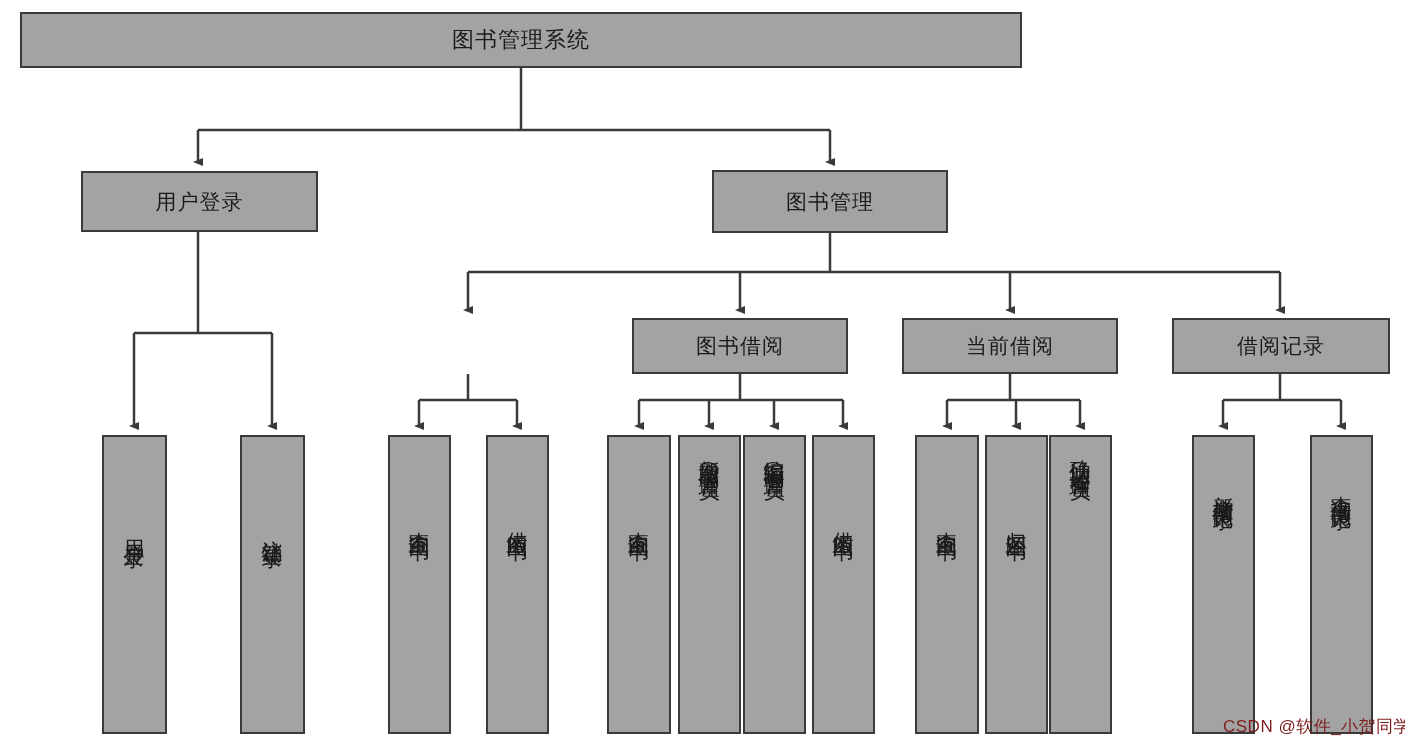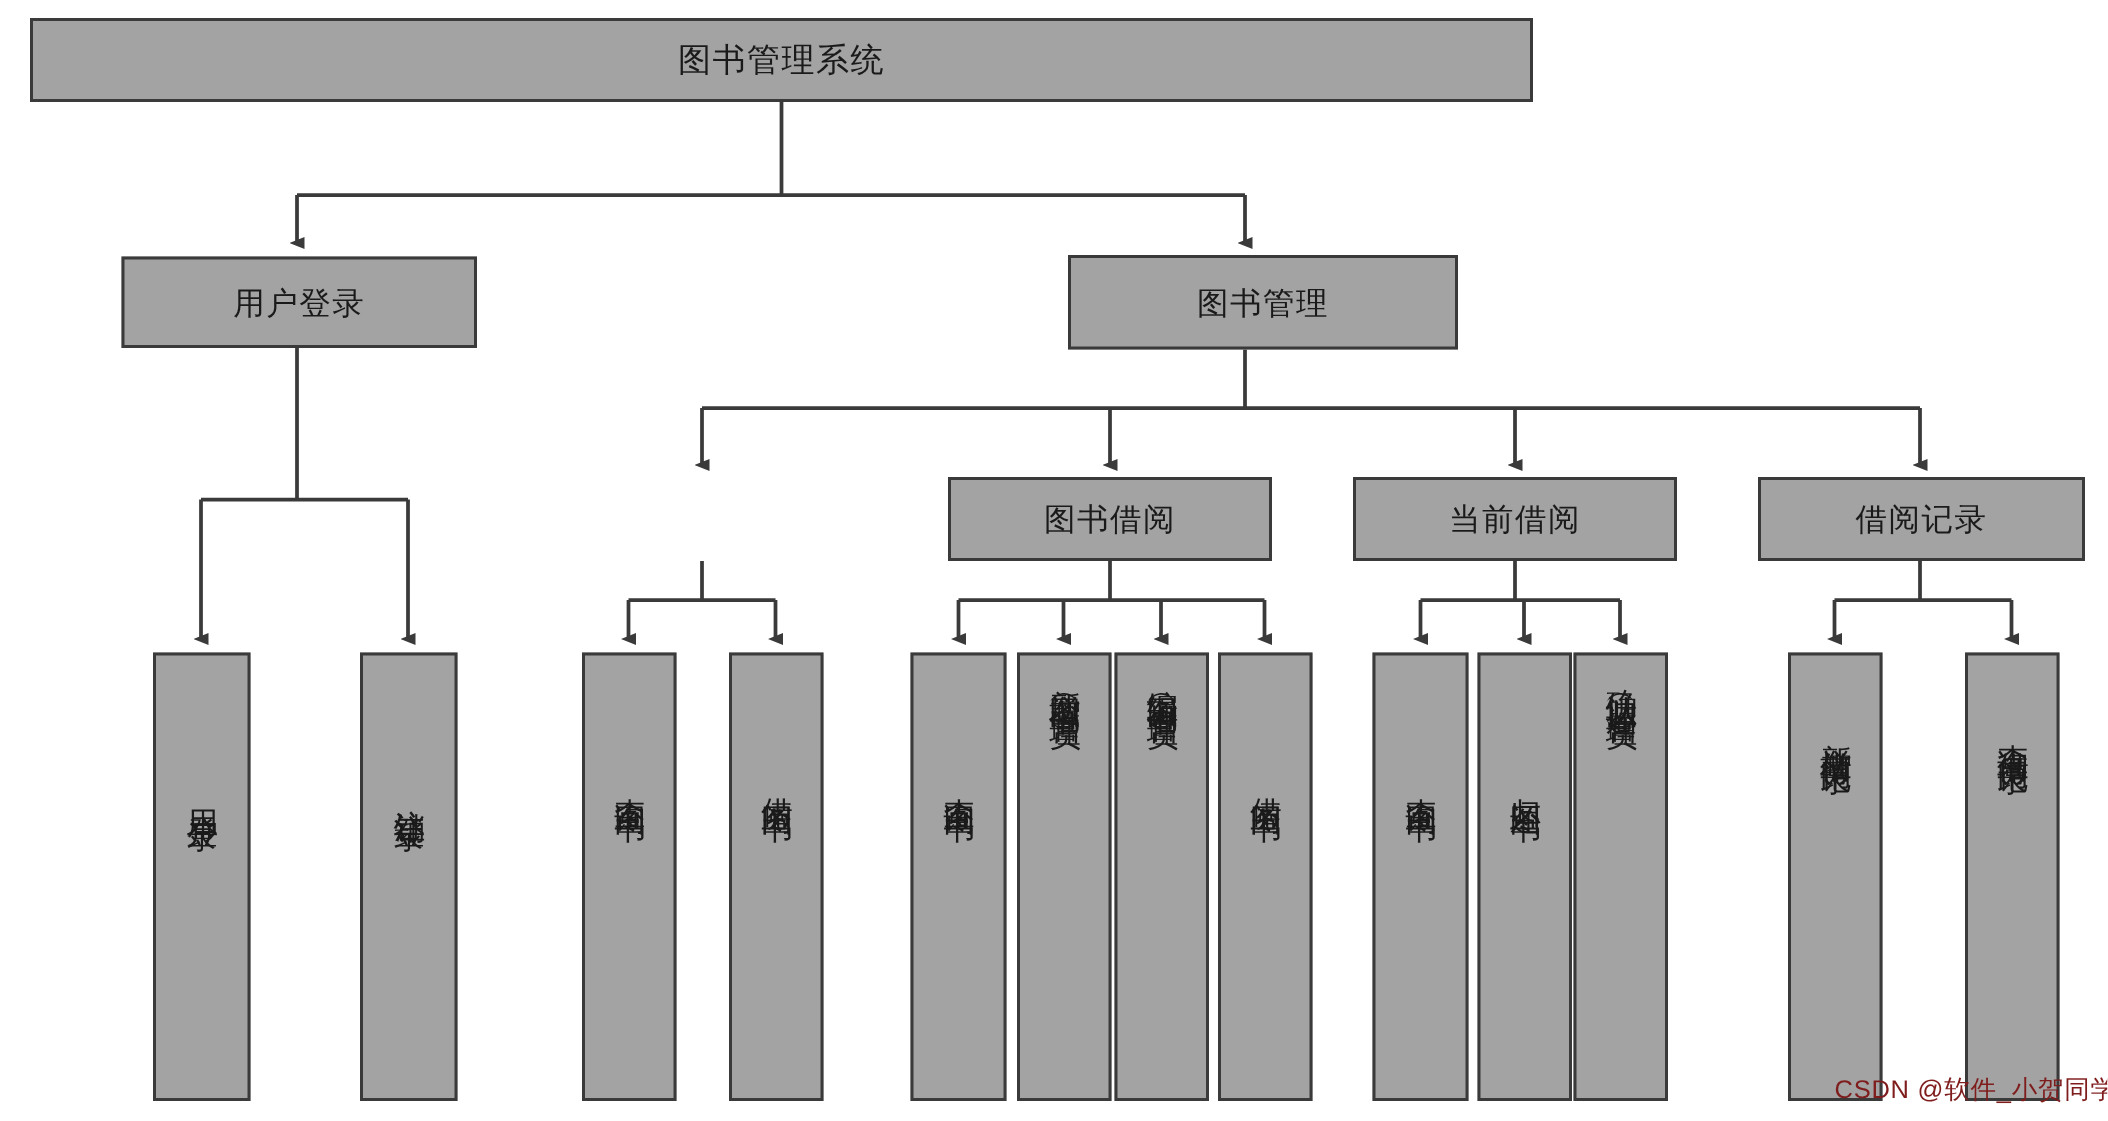--- a/index.html
+++ b/index.html
@@ -123,21 +123,21 @@
   </svg>
 
   <div class="node h-node" id="title-node" style="left:20px; top:12px; width:1002px; height:56px;">
     <span>图书管理系统</span>
   </div>
 
   <div class="node h-node" style="left:81px; top:171px; width:237px; height:61px;">
     <span>用户登录</span>
   </div>
 
-  <div class="node h-node" style="left:712px; top:170px; width:260px; height:63px;">
+  <div class="node h-node" style="left:712px; top:170px; width:236px; height:63px;">
     <span>图书管理</span>
   </div>
 
 
   <div class="node h-node" style="left:632px; top:318px; width:216px; height:56px;">
     <span>图书借阅</span>
   </div>
 
   <div class="node h-node" style="left:1172px; top:318px; width:218px; height:56px;">
     <span>借阅记录</span>

